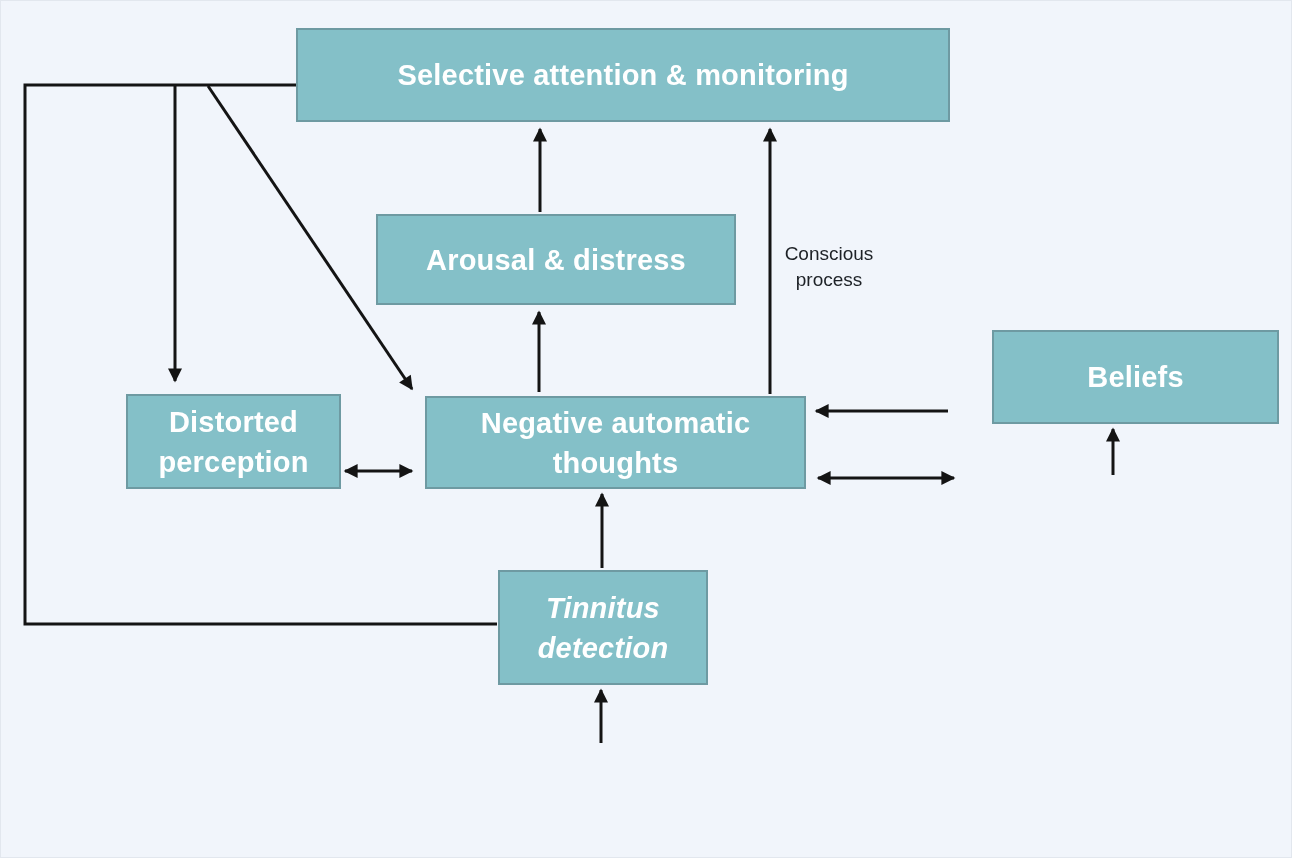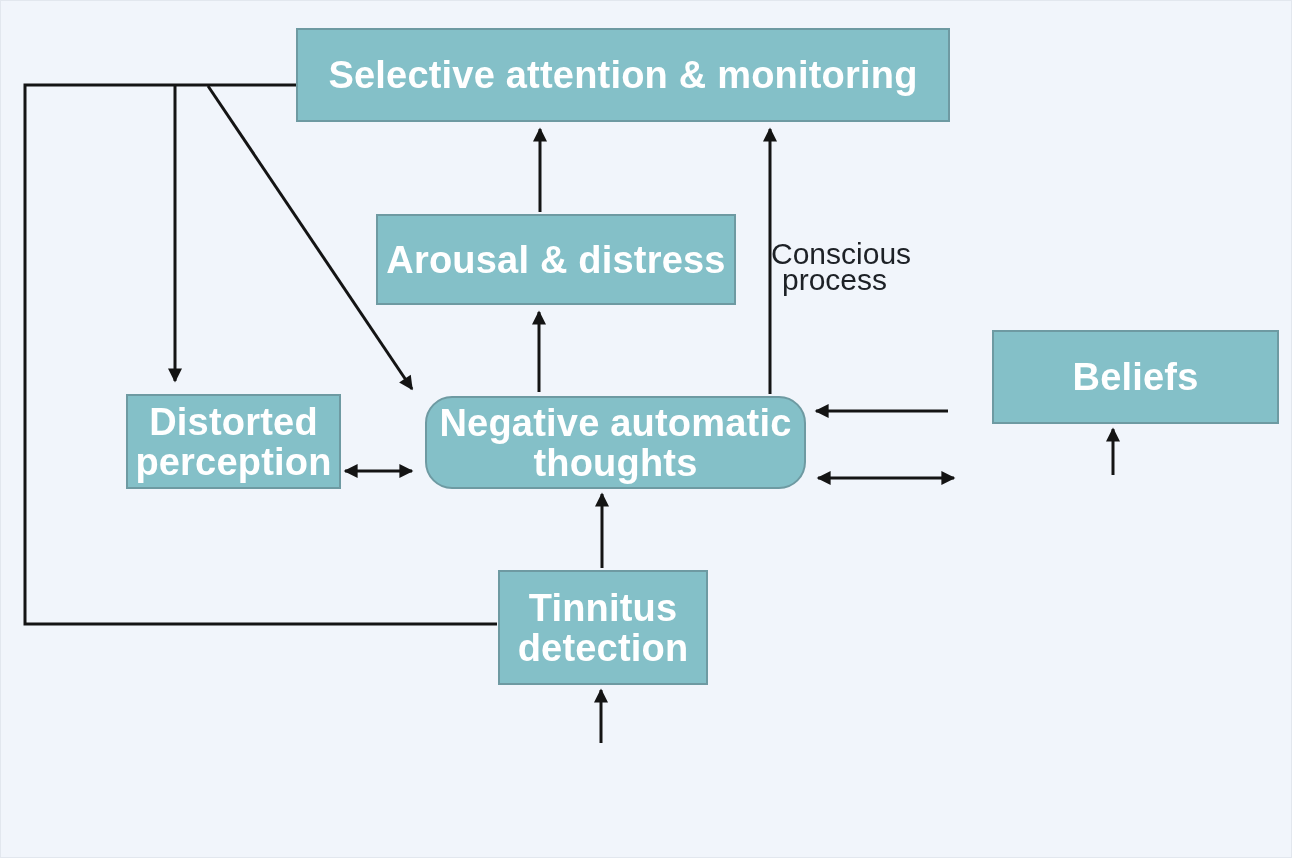--- a/index.html
+++ b/index.html
@@ -29,34 +29,34 @@
     background: var(--node-fill, #84c0c8);
     border: 2px solid var(--node-border, #6e9aa2);
     box-sizing: border-box;
     display: flex;
     align-items: center;
     justify-content: center;
     text-align: center;
   }
   .node-label {
     color: var(--node-text, #ffffff);
-    font-size: 38px;
+    font-size: 29px;
     font-weight: 700;
     line-height: 40px;
     white-space: pre-line;
     letter-spacing: 0.2px;
   }
   .annotation {
     position: absolute;
     color: var(--annotation-text, #1d2126);
-    font-size: 30px;
+    font-size: 19px;
     font-weight: 400;
     line-height: 26px;
     white-space: pre-line;
-    text-align: right;
+    text-align: center;
   }
 </style>
 </head>
 <body>
 
 <div id="stage">
 
   <svg id="edges" viewBox="0 0 1292 858" xmlns="http://www.w3.org/2000/svg">
     <defs>
       <marker id="ah-end" viewBox="0 0 10 10" refX="9" refY="5" markerWidth="5" markerHeight="4.67" orient="auto-start-reverse">
@@ -95,31 +95,31 @@
 
   <div class="node" style="left:375px; top:213px; width:360px; height:91px;">
     <span class="node-label">Arousal &amp; distress</span>
   </div>
 
   <div class="node" style="left:125px; top:393px; width:215px; height:95px;">
     <span class="node-label">Distorted
 perception</span>
   </div>
 
-  <div class="node" style="left:424px; top:395px; width:381px; height:93px;border-radius:27px;">
+  <div class="node" style="left:424px; top:395px; width:381px; height:93px;">
     <span class="node-label">Negative automatic
 thoughts</span>
   </div>
 
   <div class="node" style="left:967px; top:329px; width:287px; height:94px;margin-left:24px;">
     <span class="node-label">Beliefs</span>
   </div>
 
 
-  <div class="node" style="left:497px; top:569px; width:210px; height:115px;">
+  <div class="node" style="left:497px; top:569px; width:210px; height:115px;font-style:italic;">
     <span class="node-label">Tinnitus
 detection</span>
   </div>
 
 
   <div class="annotation" style="left:770px; top:240px; width:116px;">Conscious
 process</div>
 
 </div>
 

